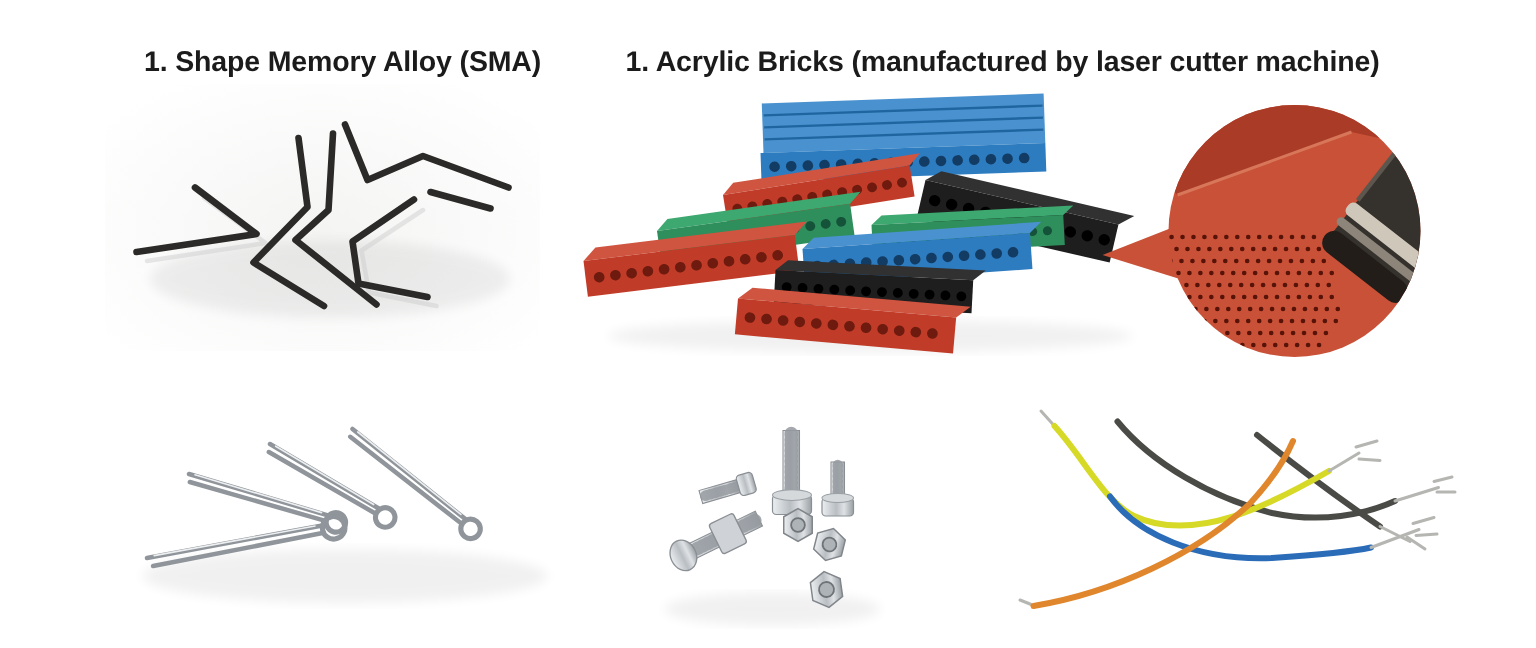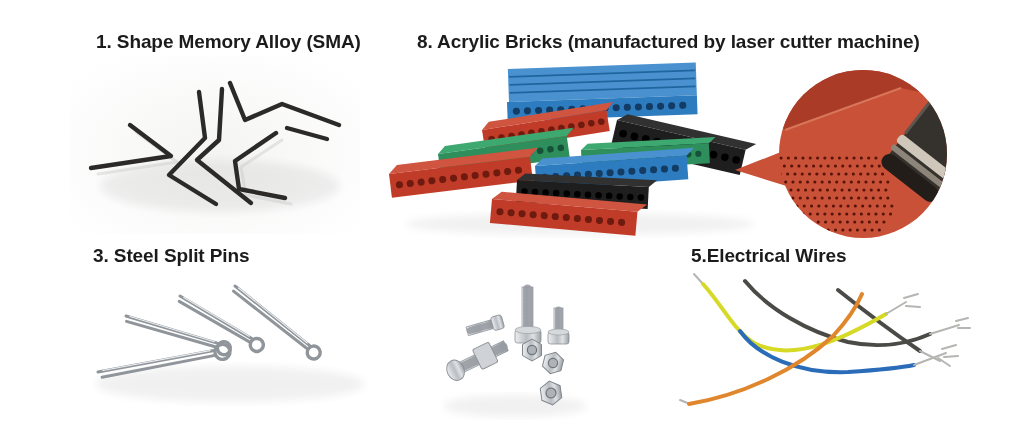--- a/index.html
+++ b/index.html
@@ -35,23 +35,21 @@
   .wire{fill:none;stroke-width:4;stroke-linecap:round;}
   .wire-tip{fill:none;stroke:var(--c-wire_tip,#b5b5b2);stroke-width:2;stroke-linecap:round;}
   .soft-shadow{fill:#000;opacity:.055;}
 </style>
 </head>
 <body>
 
 <div class="canvas">
 
   <div class="label" id="label-1">1. Shape Memory Alloy (SMA)</div>
-  <div class="label" id="label-2">8. Acrylic Bricks (manufactured by laser cutter machine)</div>
-  <div class="label" id="label-3">3. Steel Split Pins</div>
-  <div class="label" id="label-5">5.Electrical Wires</div>
+  <div class="label" id="label-2">1. Acrylic Bricks (manufactured by laser cutter machine)</div>
 
   <svg id="sma" class="photo" width="290" height="178" viewBox="0 0 290 178">
     <defs>
       <filter id="blur4">
           <feGaussianBlur stdDeviation="4"></feGaussianBlur>
         </filter>
       <radialGradient id="bgfade" cx="50%" cy="55%" r="65%">
         <stop offset="0" stop-color="#f4f4f3"></stop>
           <stop offset="1" stop-color="#ffffff"></stop>
       </radialGradient>

